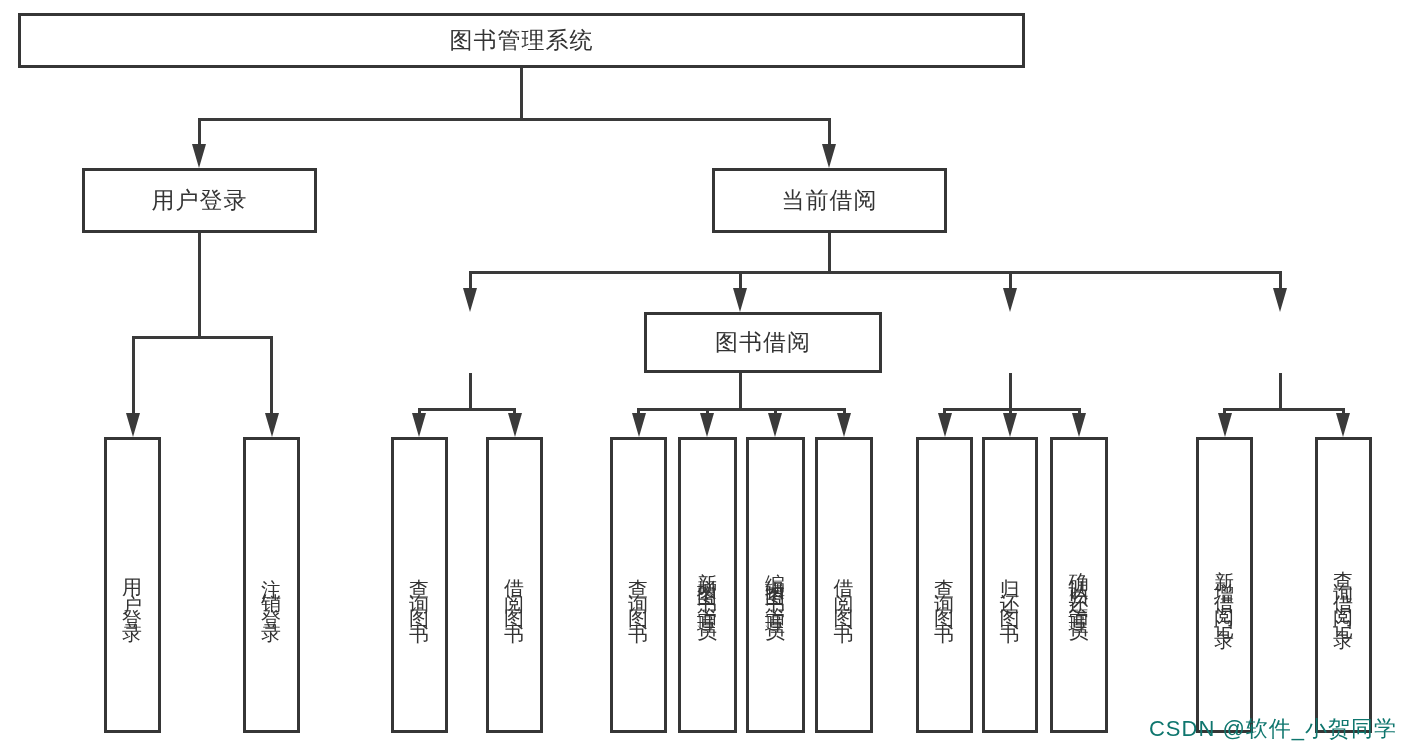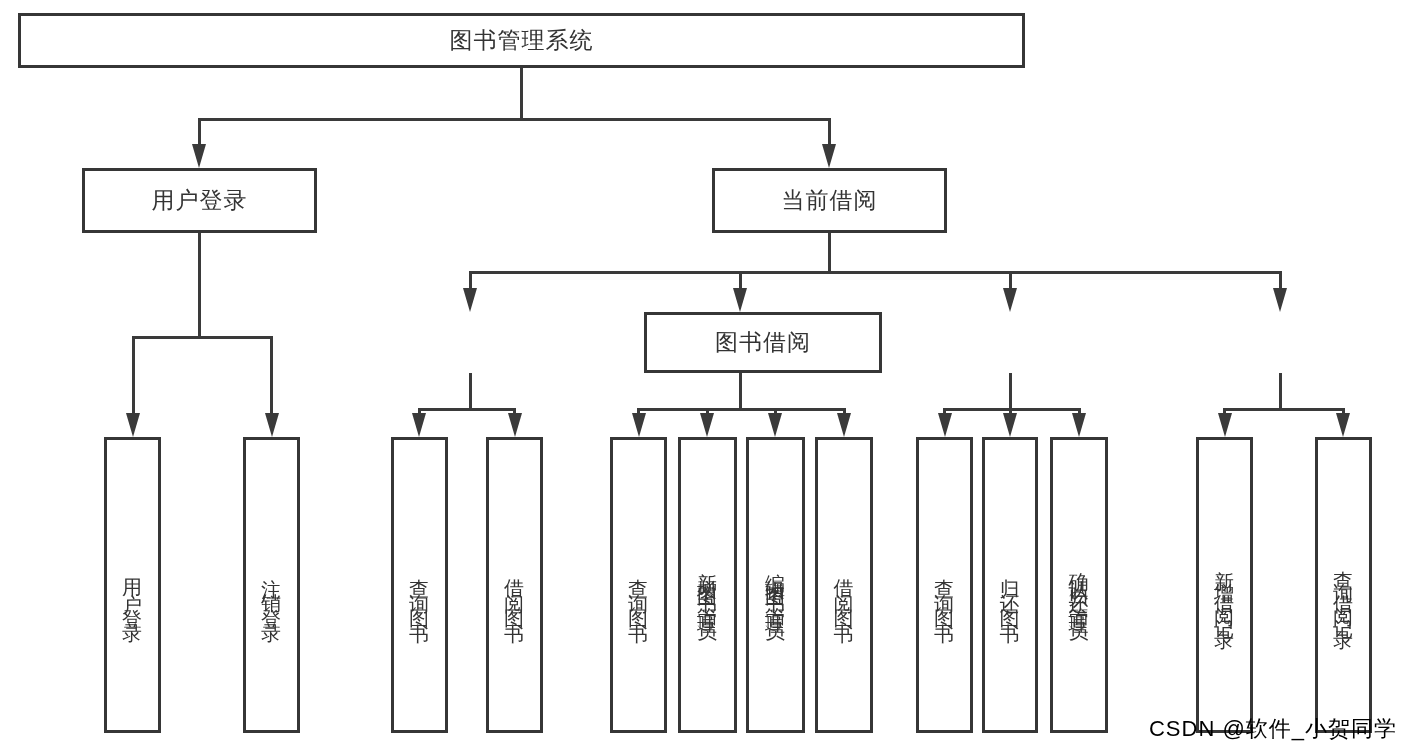--- a/index.html
+++ b/index.html
@@ -21,21 +21,21 @@
   .ls6{letter-spacing:12px;padding-top:12px;}
   .ls9{letter-spacing:7px;padding-top:7px;}
   .vline{position:absolute;width:3px;background:#3a3a3a;}
   .hline{position:absolute;height:3px;background:#3a3a3a;}
   .arrow{
     position:absolute;width:0;height:0;
     border-left:7px solid transparent;border-right:7px solid transparent;
     border-top:24px solid #3a3a3a;
   }
   .watermark{
-    position:absolute;right:8px;bottom:3px;font-size:22px;color:#000000;
+    position:absolute;right:8px;bottom:3px;font-size:22px;color:#0f766e;
     letter-spacing:1px;z-index:5;
   }
 </style>
 </head>
 <body>
 
 <div id="canvas">
 
   <div>
 

